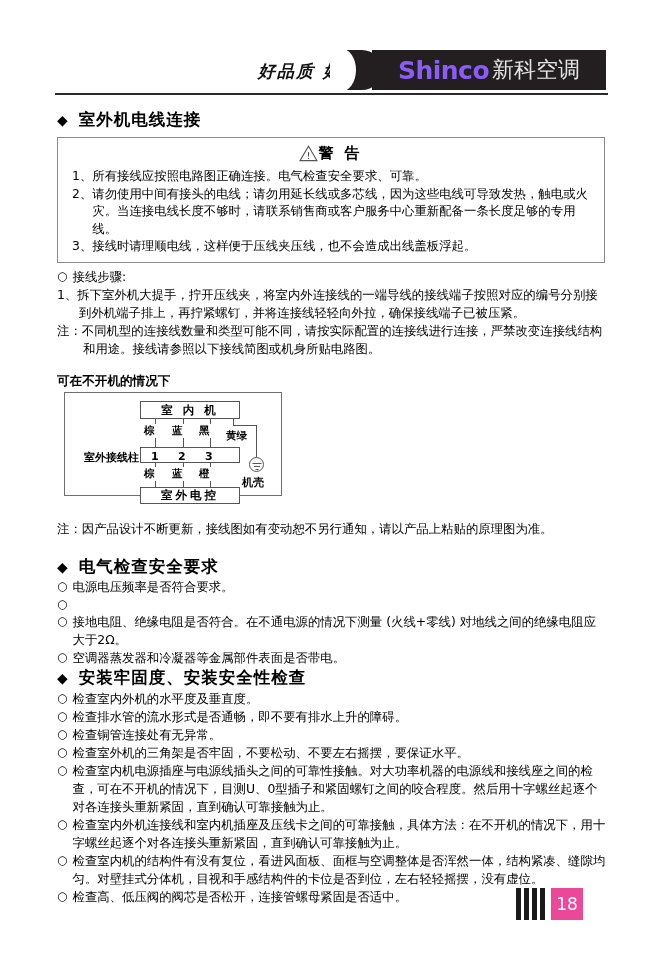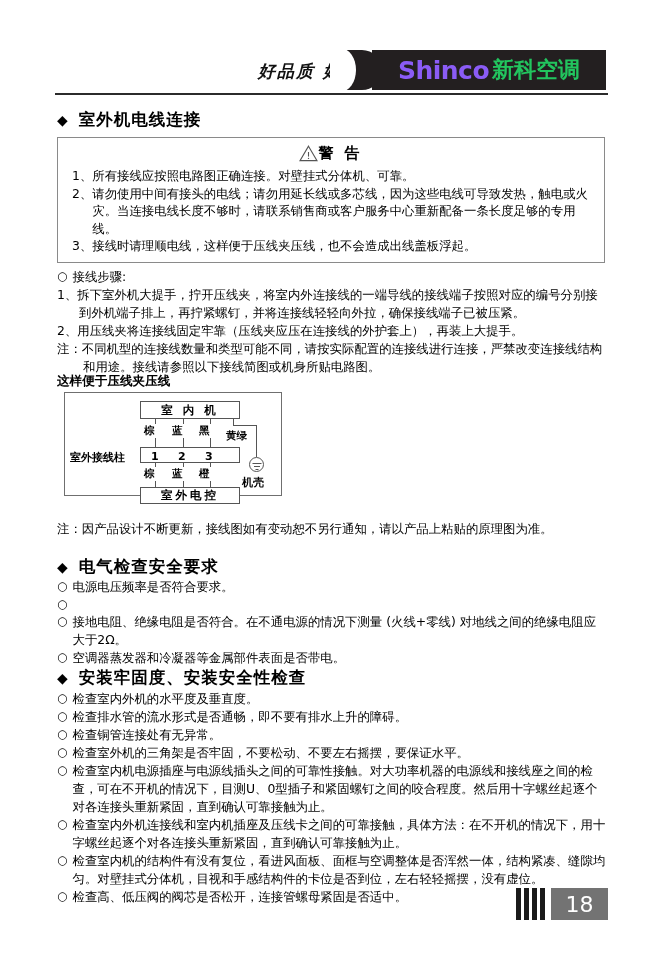--- a/index.html
+++ b/index.html
@@ -67,23 +67,23 @@
   }
   .brand-latin {
     font-family: "DejaVu Sans", "Liberation Sans", sans-serif;
     font-weight: bold;
     font-size: 25px;
     color: #8b5cf6;
     letter-spacing: -0.5px;
   }
   .brand-cn {
     font-family: "DejaVu Sans", "Liberation Sans", sans-serif;
-    font-weight: bold;
+    font-weight: normal;
     font-size: 22px;
-    color: #22c55e;
+    color: #e5e5e5;
     margin-left: 3px;
     letter-spacing: 0px;
   }
   .header-rule {
     position: absolute;
     left: 55px;
     top: 93px;
     width: 553px;
     height: 2px;
     background: #2b2b2b;
@@ -233,24 +233,24 @@
     display: flex;
     align-items: stretch;
     height: 32px;
   }
   .fbar {
     width: 5px;
     background: #1a1a1a;
     margin-right: 3px;
   }
   .fpage {
-    width: 57px;
-    background: #737373;
+    width: 32px;
+    background: #ec4899;
     color: #fff;
-    font-size: 22px;
+    font-size: 17px;
     display: flex;
     align-items: center;
     justify-content: center;
     margin-left: 3px;
   }
 </style>
 </head>
 <body>
 
 <div class="header">
@@ -276,65 +276,62 @@
         <path d="M9.5 1.2 L18 15.6 L1 15.6 Z" fill="none" stroke="#555" stroke-width="1.1"></path>
         <line x1="9.5" y1="7" x2="9.5" y2="11.6" stroke="#555" stroke-width="1.1"></line>
         <circle cx="9.5" cy="13.4" r="0.7" fill="#555"></circle>
       </svg>
     </span>
     <span>警 告</span>
   </div>
   <div class="warn-list">
     <div class="warn-item">
       <span class="warn-num">1、</span>
-      <span class="warn-text">所有接线应按照电路图正确连接。对壁挂式分体机、可靠。</span>
+      <span class="warn-text">所有接线应按照电路图正确连接。电气检查安全要求、可靠。</span>
     </div>
     <div class="warn-item">
       <span class="warn-num">2、</span>
       <span class="warn-text">请勿使用中间有接头的电线；请勿用延长线或多芯线，因为这些电线可导致发热，触电或火灾。当连接电线长度不够时，请联系销售商或客户服务中心重新配备一条长度足够的专用线。</span>
     </div>
     <div class="warn-item">
       <span class="warn-num">3、</span>
       <span class="warn-text">接线时请理顺电线，这样便于压线夹压线，也不会造成出线盖板浮起。</span>
     </div>
   </div>
 </div>
 
 <div class="txt" style="position:absolute;left:57px;top:268px;width:550px;">
   <div class="row">
     <span class="marker-circle">○</span>
     <span>接线步骤:</span>
   </div>
   <div class="hang">
     <span>1、</span><span>拆下室外机大提手，拧开压线夹，将室内外连接线的一端导线的接线端子按照对应的编号分别接到外机端子排上，再拧紧螺钉，并将连接线轻轻向外拉，确保接线端子已被压紧。</span>
   </div>
-  <div class="hang">
-    <span>2、</span><span>用压线夹将连接线固定牢靠（压线夹应压在连接线的外护套上），再装上大提手。</span>
-  </div>
   <div class="hang-note">注：不同机型的连接线数量和类型可能不同，请按实际配置的连接线进行连接，严禁改变连接线结构和用途。接线请参照以下接线简图或机身所贴电路图。</div>
 </div>
 
-<div class="diagram-caption">这样便于压线夹压线</div>
+<div class="diagram-caption">可在不开机的情况下</div>
 
 <div class="diagram-wrap">
 
   <div class="dg-box" style="left:75px;top:8px;width:100px;height:18px;">
     <span>室 内 机</span>
   </div>
 
   <div class="dg-box" style="left:75px;top:54px;width:100px;height:16px;"></div>
   <div class="dg-term" style="left:86px;top:57px;">1</div>
   <div class="dg-term" style="left:113px;top:57px;">2</div>
   <div class="dg-term" style="left:140px;top:57px;">3</div>
 
   <div class="dg-box" style="left:75px;top:94px;width:100px;height:17px;">
     <span>室外电控</span>
   </div>
 
-  <div class="dg-lbl" style="left:4px;top:57px;font-size:11px;">室外接线柱</div>
+  <div class="dg-lbl" style="left:18px;top:57px;font-size:11px;">室外接线柱</div>
 
   <div class="dg-line" style="left:90px;top:26px;width:1px;height:28px;"></div>
   <div class="dg-line" style="left:118px;top:26px;width:1px;height:28px;"></div>
   <div class="dg-line" style="left:145px;top:26px;width:1px;height:28px;"></div>
 
   <div class="dg-lbl" style="left:78px;top:31px;">棕</div>
   <div class="dg-lbl" style="left:106px;top:31px;">蓝</div>
   <div class="dg-lbl" style="left:133px;top:31px;">黑</div>
 
   <div class="dg-line" style="left:90px;top:70px;width:1px;height:24px;"></div>

